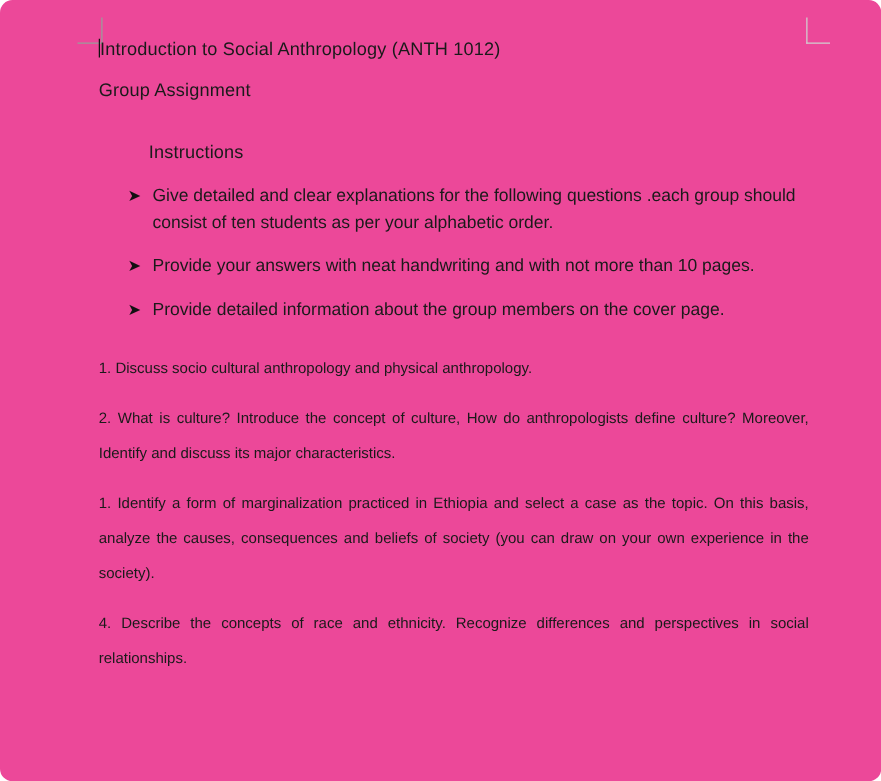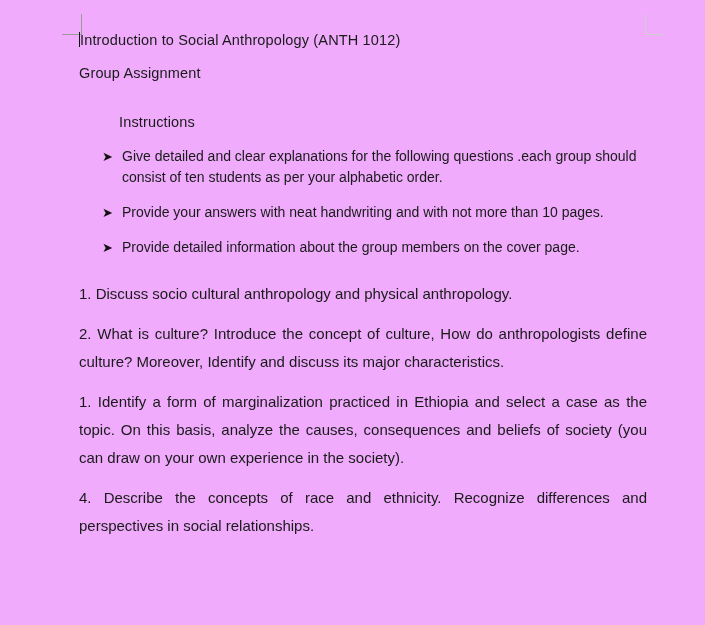--- a/index.html
+++ b/index.html
@@ -14,21 +14,22 @@
     overflow: hidden;
     font-family: "Liberation Sans", sans-serif;
     color: #1a1a1a;
     -webkit-font-smoothing: antialiased;
   }
 
   
   .page {
     position: absolute;
     inset: 0;
-    background: #f0abfc;
+    background: #ec4899;
+    border-radius: 10px;
   }
 
   
   .corner-mark {
     position: absolute;
     pointer-events: none;
   }
   .corner-mark .v,
   .corner-mark .h {
     position: absolute;
@@ -126,21 +127,21 @@
     font-size: 13px;
     line-height: 21px;
     color: #111111;
   }
 
   
   .questions {
     margin-top: 22px;
   }
   .q-para {
-    font-size: 15px;
+    font-size: 12px;
     line-height: 28px;
     margin: 0 0 12px 0;
     text-align: justify;
     text-justify: inter-word;
     width: 568px;
   }
   .q-para:last-child { margin-bottom: 0; }
   .q-para.no-justify { text-align: left; }
 </style>
 </head>

